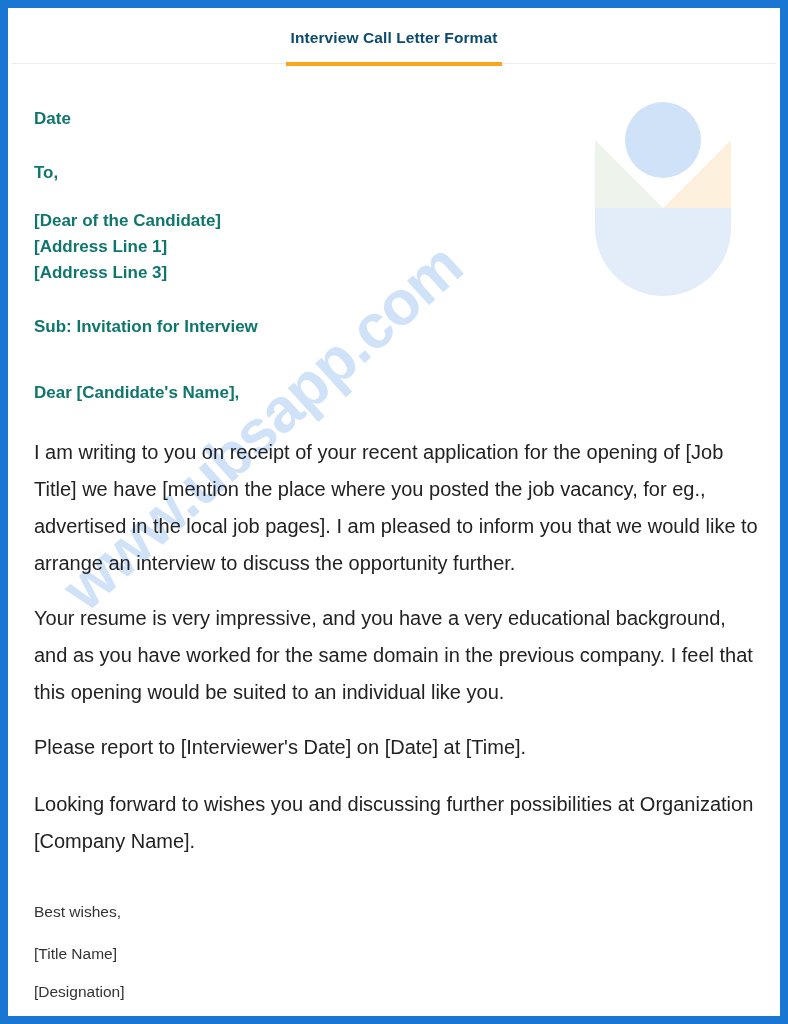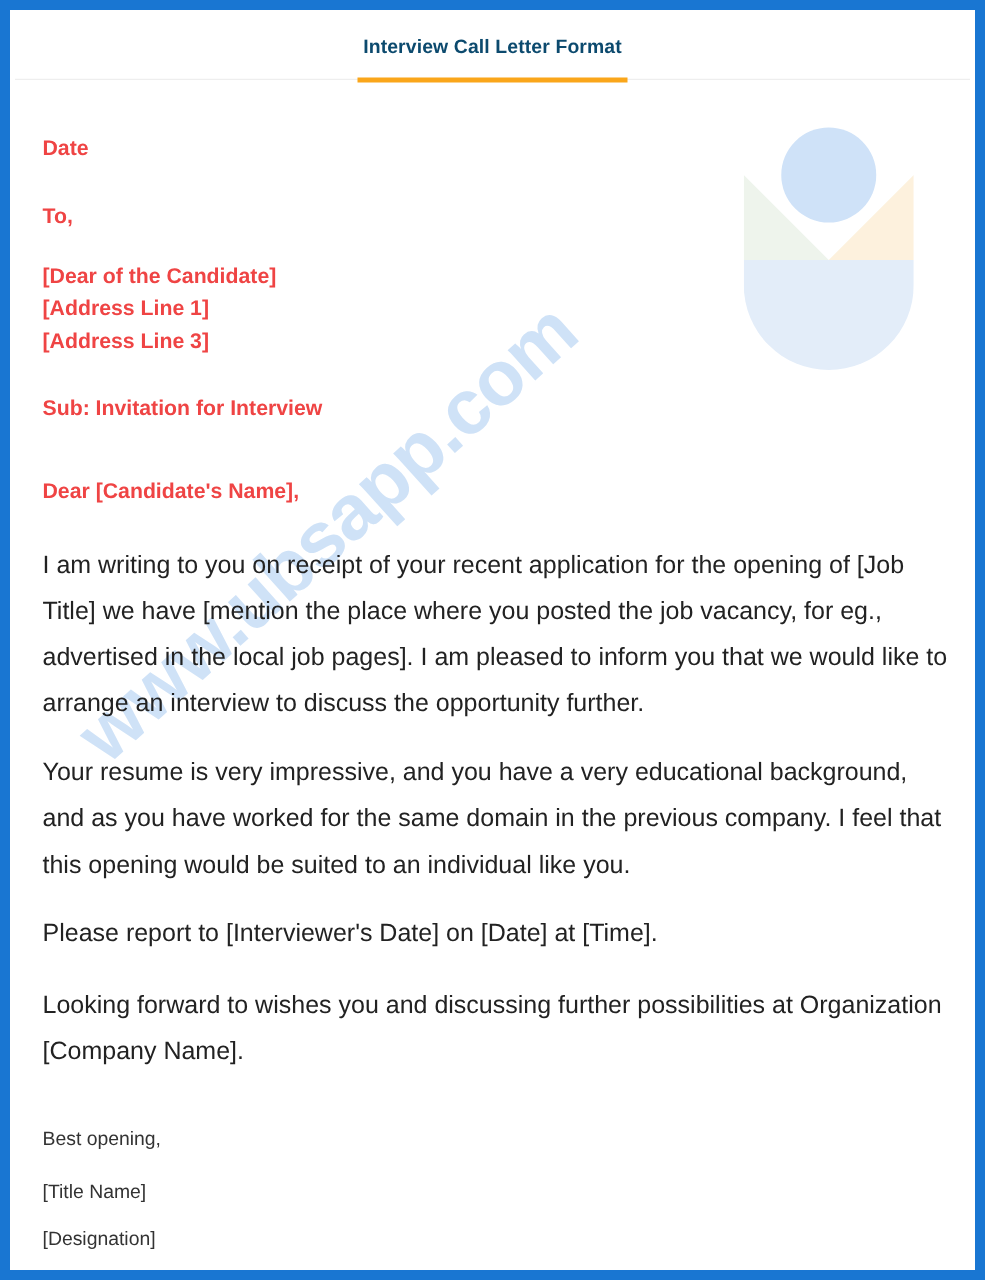--- a/index.html
+++ b/index.html
@@ -117,21 +117,21 @@
     position: absolute;
     left: 22px;
     top: 94px;
     width: 724px;
     z-index: 3;
   }
   .line-strong {
     font-family: "Liberation Sans", sans-serif;
     font-size: 17px;
     font-weight: 700;
-    color: #ef4444;
+    color: #0f766e;
     line-height: 26px;
   }
   .para {
     font-family: "Liberation Sans", sans-serif;
     font-size: 20px;
     font-weight: 400;
     color: #222222;
     line-height: 37px;
   }
   .closing {
@@ -210,21 +210,21 @@
 
       <div class="para">Your resume is very impressive, and you have a very educational background, and as you have worked for the same domain in the previous company. I feel that this opening would be suited to an individual like you.</div>
       <div class="sp-p3"></div>
 
       <div class="para">Please report to [Interviewer's Date] on [Date] at [Time].</div>
       <div class="sp-p4"></div>
 
       <div class="para">Looking forward to wishes you and discussing further possibilities at Organization [Company Name].</div>
       <div class="sp-close"></div>
 
-      <div class="closing">Best opening,</div>
+      <div class="closing">Best wishes,</div>
       <div class="sp-name"></div>
 
       <div class="closing">[Title Name]</div>
       <div class="sp-desig"></div>
 
       <div class="closing">[Designation]</div>
 
     </div>
   </div>
 </div>

